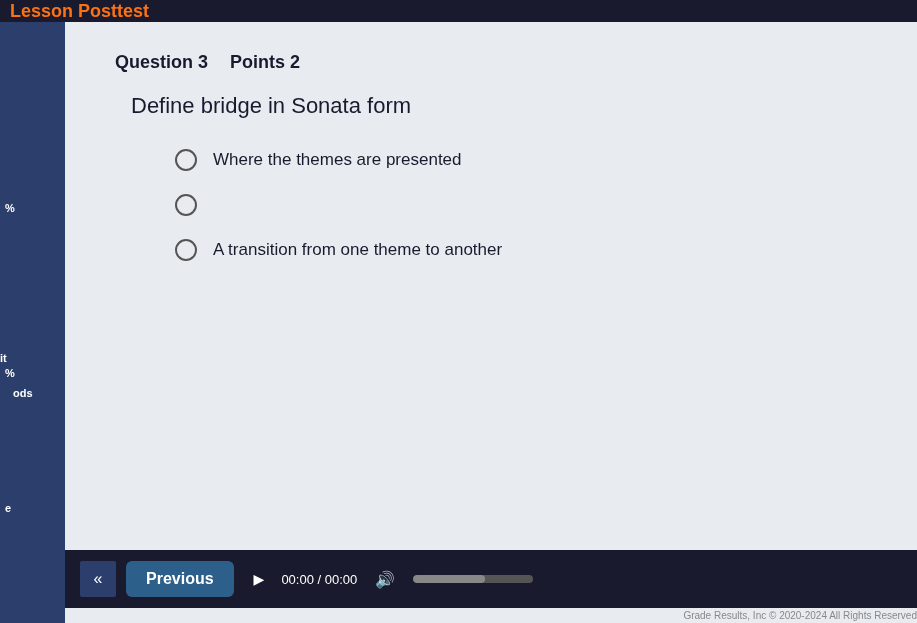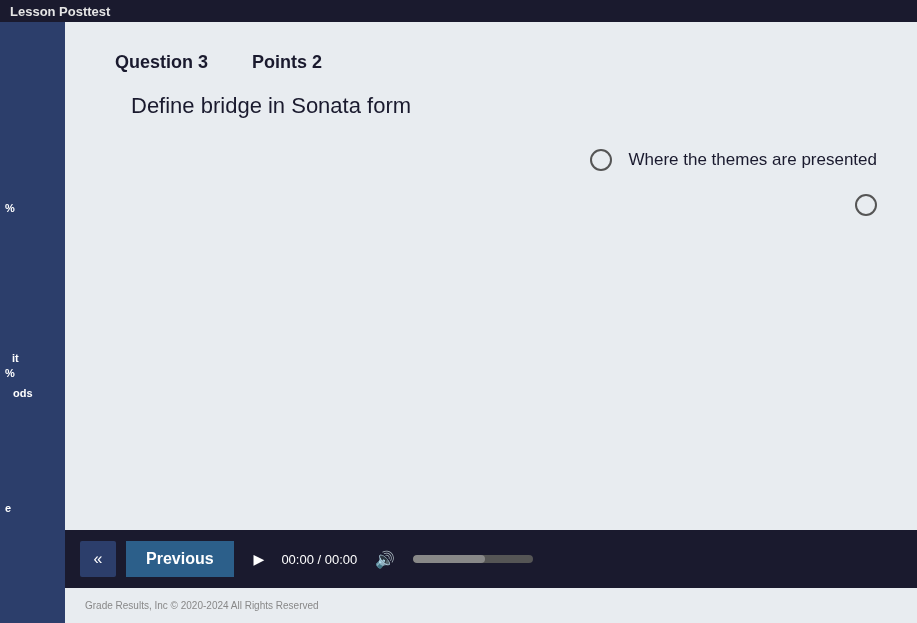--- a/index.html
+++ b/index.html
@@ -14,22 +14,22 @@
 
     .top-bar {
       background: #1a1a2e;
       height: 22px;
       display: flex;
       align-items: center;
       padding: 0 10px;
     }
 
     .top-bar-title {
-      color: #e5e5e5;
-      font-size: 13px;
+      color: #f97316;
+      font-size: 18px;
       font-weight: bold;
     }
 
     .main-layout {
       display: flex;
       height: calc(623px - 22px);
     }
 
     .left-sidebar {
       width: 65px;
@@ -49,21 +49,21 @@
       top: 180px;
       left: 5px;
     }
 
     .sidebar-it {
       color: white;
       font-size: 11px;
       font-weight: bold;
       position: absolute;
       top: 330px;
-      left: 12px;
+      left: 0;
     }
 
     .sidebar-percent2 {
       color: white;
       font-size: 11px;
       font-weight: bold;
       position: absolute;
       top: 345px;
       left: 5px;
     }
@@ -95,21 +95,21 @@
 
     .question-content {
       flex: 1;
       padding: 30px 40px 20px 50px;
       background: #e8ecf0;
     }
 
     .question-header {
       display: flex;
       align-items: center;
-      gap: 44px;
+      gap: 22px;
       margin-bottom: 20px;
     }
 
     .question-number {
       font-size: 18px;
       font-weight: bold;
       color: #1a1a2e;
     }
 
     .question-points {
@@ -124,21 +124,20 @@
       margin-bottom: 30px;
       font-weight: 400;
       margin-left: 16px;
     }
 
     .options-container {
       display: flex;
       flex-direction: column;
       gap: 23px;
       padding-left: 60px;
-      align-items: flex-end;
     }
 
     .option-item {
       display: flex;
       align-items: center;
       gap: 16px;
       cursor: pointer;
     }
 
     .radio-circle {
@@ -179,21 +178,21 @@
     }
 
     .previous-btn {
       background: #2c5f8a;
       border: none;
       color: white;
       padding: 8px 20px;
       font-size: 16px;
       font-weight: bold;
       cursor: pointer;
-      border-radius: 0;
+      border-radius: 6px;
       height: 36px;
     }
 
     .play-btn {
       background: transparent;
       border: none;
       color: white;
       font-size: 14px;
       cursor: pointer;
       margin-left: 10px;
@@ -221,26 +220,25 @@
     }
 
     .progress-bar-fill {
       height: 100%;
       background: #888;
       width: 60%;
       border-radius: 4px;
     }
 
     .footer-text {
-      text-align: left;
+      text-align: right;
       font-size: 10px;
       color: #888;
-      padding: 12px 0;
+      padding: 2px 0;
       background: #e8ecf0;
-      margin-left: 20px;
     }
   </style>
 </head>
 <body>
 
 <div class="top-bar">
   <span class="top-bar-title">Lesson Posttest</span>
 </div>
 
 <div class="main-layout">
@@ -269,20 +267,24 @@
         <div class="option-item">
           <div class="radio-circle"></div>
           <span class="option-label">Where the themes are presented</span>
         </div>
 
 
         <div class="option-item">
           <div class="radio-circle"></div>
         </div>
 
+        <div class="option-item">
+          <div class="radio-circle"></div>
+          <span class="option-label">A transition from one theme to another</span>
+        </div>
 
       </div>
     </div>
 
     <div class="bottom-bar">
       <button class="chevron-left-btn">«</button>
       <button class="previous-btn">Previous</button>
 
       <button class="play-btn">▶</button>
 

